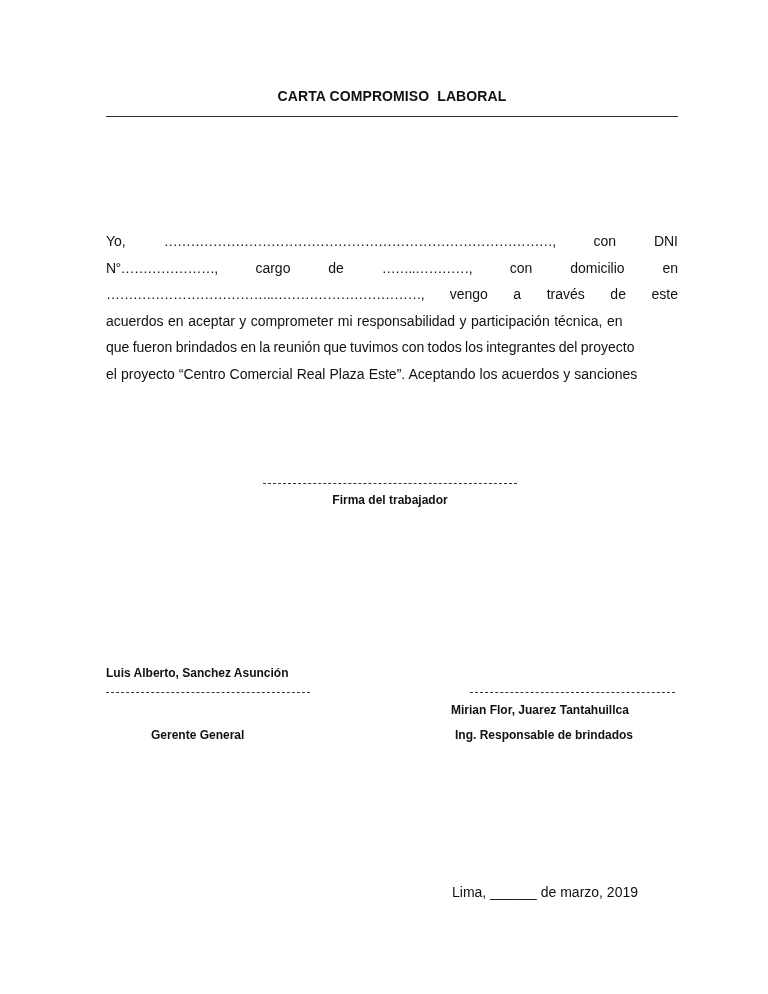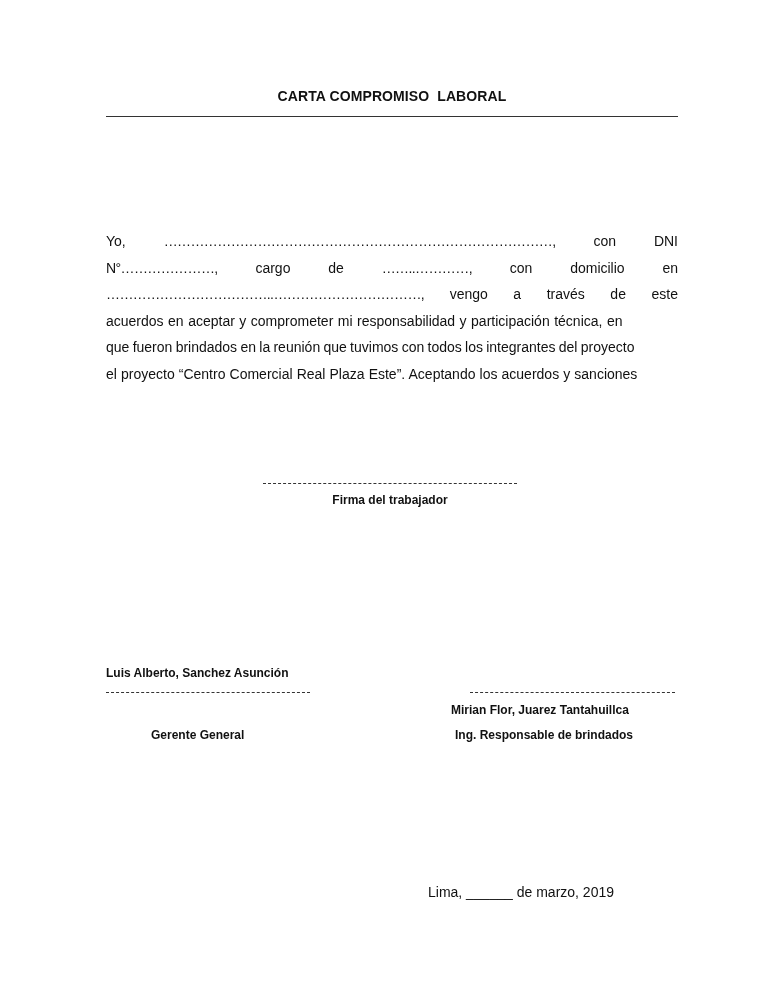--- a/index.html
+++ b/index.html
@@ -67,21 +67,21 @@
     border-top: 1px dashed #333333;
   }
   .sig-label {
     position: absolute;
     font-weight: bold;
     font-size: 12px;
     white-space: nowrap;
   }
   .date-line {
     position: absolute;
-    left: 428px;
+    left: 452px;
     top: 884px;
     font-size: 14px;
     white-space: pre;
   }
 </style>
 </head>
 <body>
 
 <div class="page">
 

